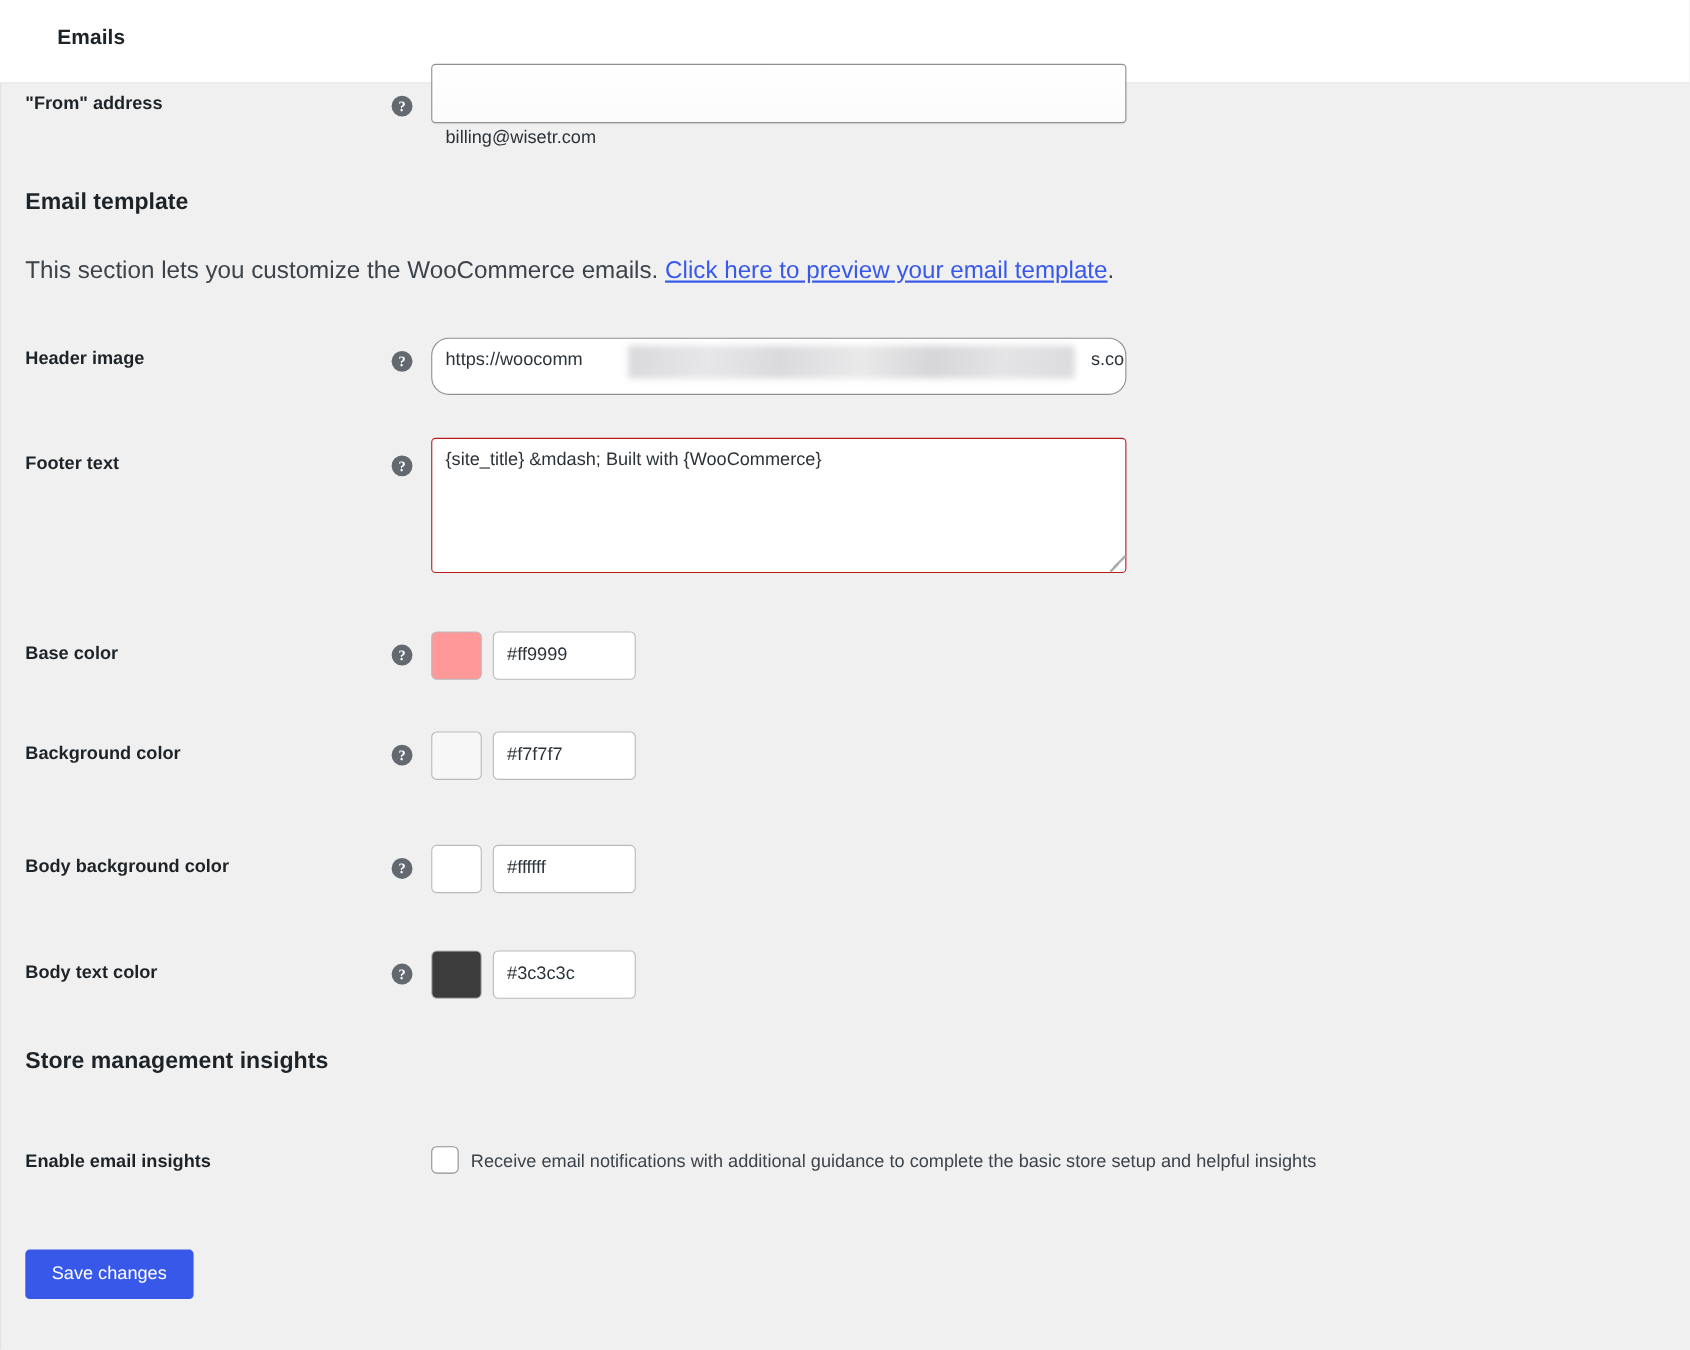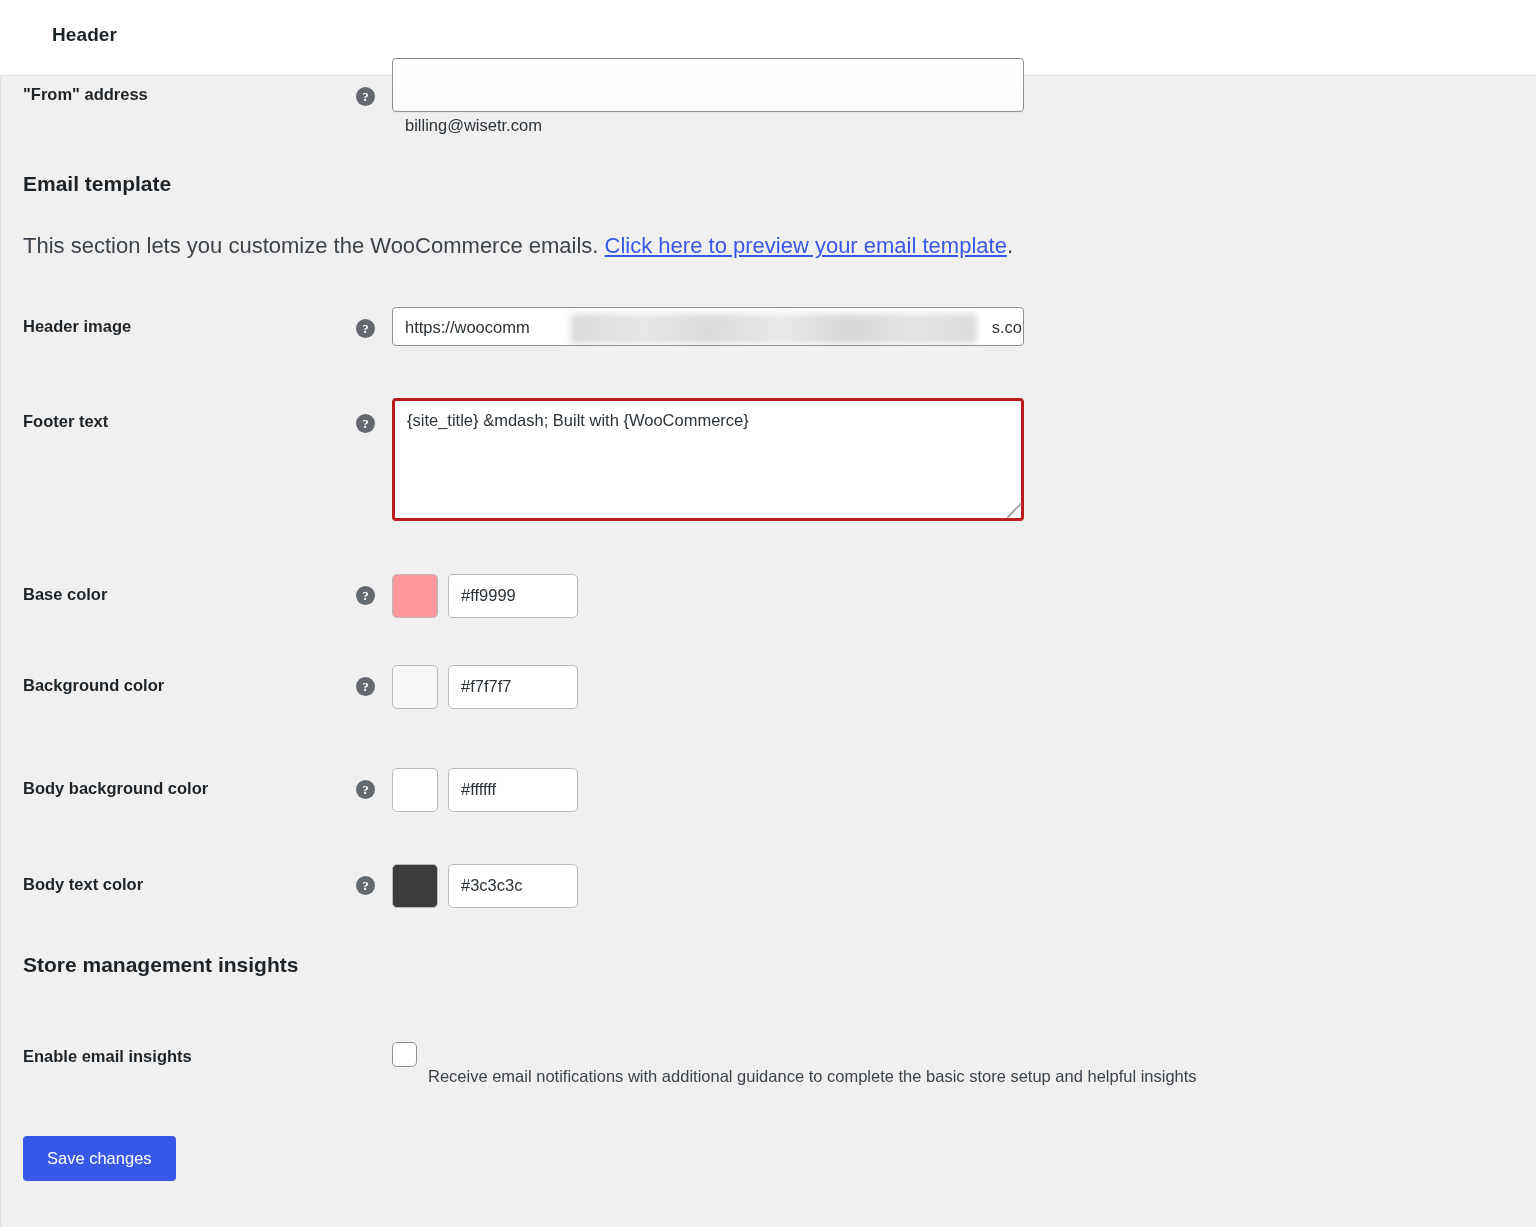--- a/index.html
+++ b/index.html
@@ -98,24 +98,24 @@
     color: #2c3338;
     margin-top: 31px;
   }
 
   
   .header-img-field {
     position: absolute;
     left: 391px;
     top: 231px;
     width: 632px;
-    height: 39px;
+    height: 52px;
     background: #ffffff;
     border: 1px solid #8c8f94;
-    border-radius: 4px;
+    border-radius: 16px;
     overflow: hidden;
   }
   .header-img-field .val {
     position: absolute;
     left: 12px;
     top: 10px;
     font-size: 16.5px;
     color: #2c3338;
     white-space: nowrap;
   }
@@ -139,21 +139,21 @@
   }
 
   
   .textarea-box {
     position: absolute;
     left: 391px;
     top: 322px;
     width: 632px;
     height: 123px;
     background: #ffffff;
-    border: 3px solid #b91c1c;
+    border: 1px solid #b91c1c;
     border-radius: 4px;
   }
   .textarea-box .val {
     position: absolute;
     left: 12px;
     top: 10px;
     font-size: 16.5px;
     color: #2c3338;
     white-space: nowrap;
   }
@@ -248,21 +248,21 @@
     font-size: 16.5px;
     line-height: 45px;
     cursor: pointer;
     text-align: center;
   }
 </style>
 </head>
 <body>
 
 <div class="page-header">
-  <div class="title">Header</div>
+  <div class="title">Emails</div>
 </div>
 
 <div class="content">
 
   <div class="row" style="top:0px;height:60px;">
     <div class="label" style="top:9px;">"From" address</div>
     <div class="help-icon" style="left:355px;top:11px;">?</div>
     <div class="from-field">
       <div class="val">billing@wisetr.com</div>
     </div>
@@ -330,18 +330,18 @@
     <div class="color-input" style="left:447px;top:1px;">
       <div class="val">#3c3c3c</div>
     </div>
   </div>
 
   <div class="section-heading" style="top:877px;">Store management insights</div>
 
   <div class="row" style="top:963px;height:40px;">
     <div class="label" style="top:8px;text-align:center;">Enable email insights</div>
     <div class="checkbox" style="left:391px;top:3px;"></div>
-    <div class="checkbox-text" style="left:427px;top:8px;margin-top:20px;">Receive email notifications with additional guidance to complete the basic store setup and helpful insights</div>
+    <div class="checkbox-text" style="left:427px;top:8px;">Receive email notifications with additional guidance to complete the basic store setup and helpful insights</div>
   </div>
 
   <div class="save-btn">Save changes</div>
 
 </div>
 
 </body></html>

